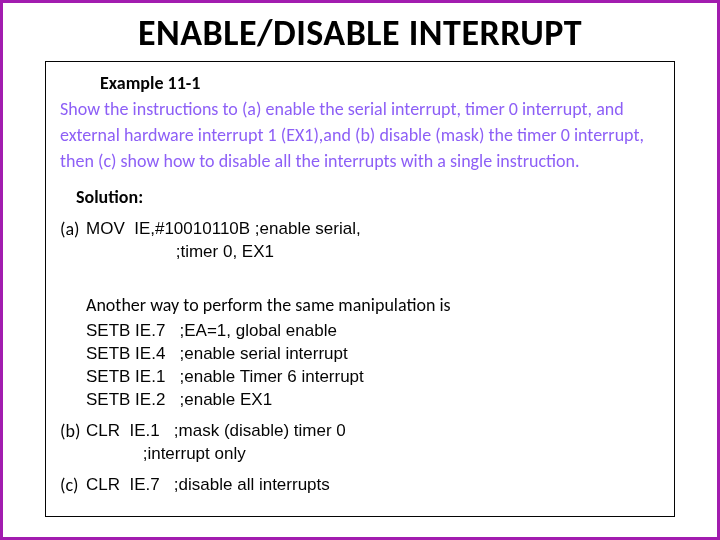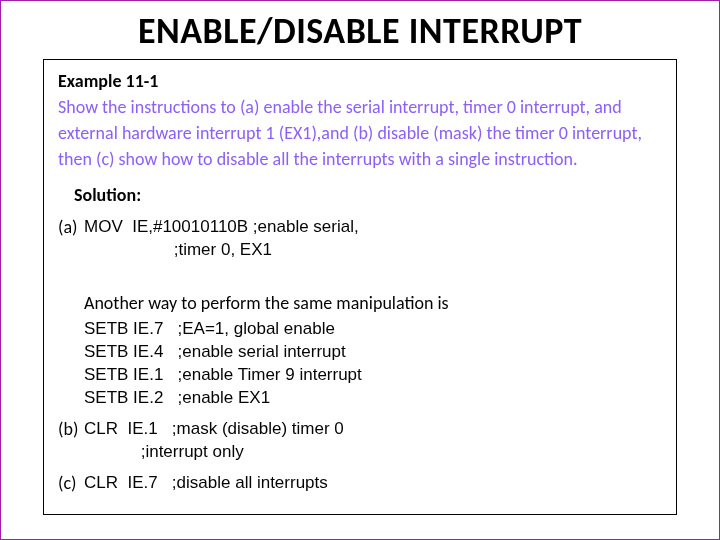--- a/index.html
+++ b/index.html
@@ -7,21 +7,21 @@
     padding: 0;
     background: #ffffff;
     width: 720px;
     height: 540px;
     overflow: hidden;
   }
   .page {
     box-sizing: border-box;
     width: 720px;
     height: 540px;
-    border: 1px solid #a21caf;
+    border: 3px solid #a21caf;
     padding: 0;
     position: relative;
   }
   .title {
     font-family: "Calibri", "Arial", sans-serif;
     font-weight: 700;
     font-size: 36px;
     text-align: center;
     margin: 8px 40px 6px 40px;
     color: #000;
@@ -34,20 +34,21 @@
     box-sizing: border-box;
     height: 456px;
     
   }
   .example-label {
     font-family: "Calibri", "Arial", sans-serif;
     font-weight: 700;
     font-size: 18px;
     color: #000;
     margin-bottom: 2px;
+    margin-left: 40px;
   }
   .prompt {
     font-family: "Calibri", "Arial", sans-serif;
     font-size: 18px;
     color: #8b5cf6;
     line-height: 1.45;
     margin-bottom: 12px;
   }
   .solution-label {
     font-family: "Calibri", "Arial", sans-serif;
@@ -114,21 +115,21 @@
     </div>
 
     <div class="sep"></div>
 
     <div class="interline">Another way to perform the same manipulation is</div>
 
     <div class="row">
       <div class="part-label"></div>
       <div class="code-block">SETB IE.7   ;EA=1, global enable
 SETB IE.4   ;enable serial interrupt
-SETB IE.1   ;enable Timer 9 interrupt
+SETB IE.1   ;enable Timer 6 interrupt
 SETB IE.2   ;enable EX1</div>
     </div>
 
     <div class="sep-sm"></div>
 
     <div class="row">
       <div class="part-label">(b)</div>
       <div class="code-block">CLR  IE.1   ;mask (disable) timer 0
             ;interrupt only</div>
     </div>

